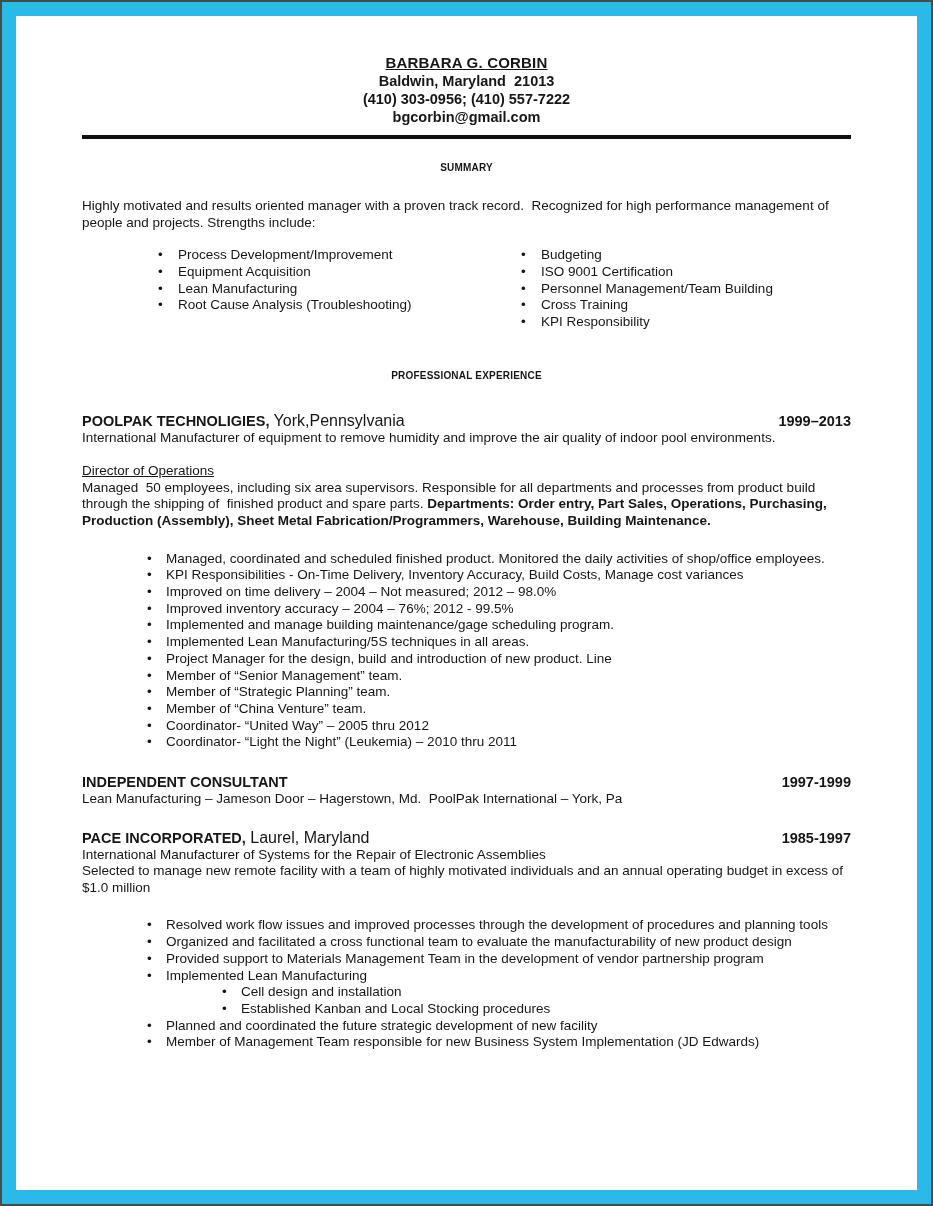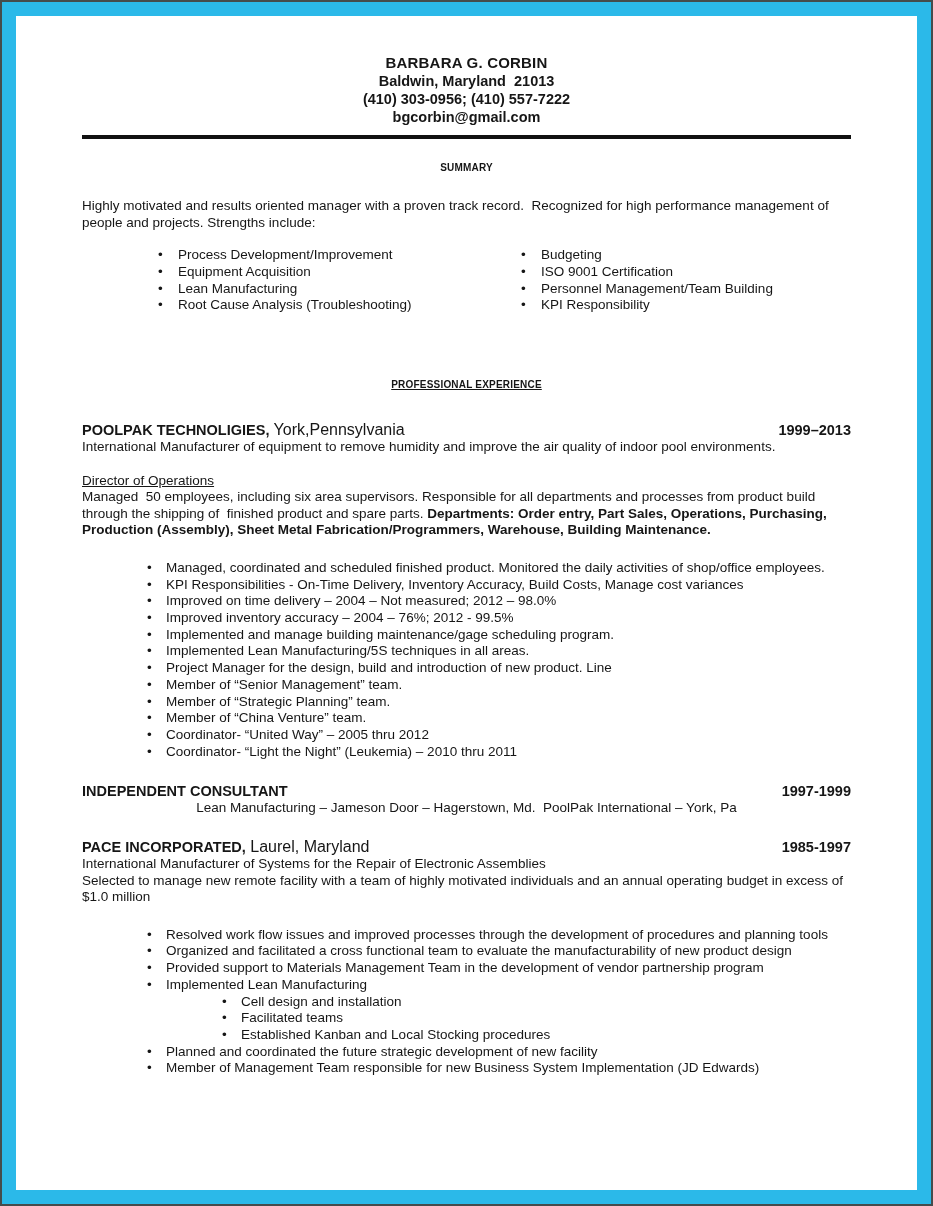--- a/index.html
+++ b/index.html
@@ -25,37 +25,37 @@
     width: 100%;
     height: 100%;
     background: #ffffff;
     padding: 38px 66px 20px 66px;
     overflow: hidden;
   }
   .keep-space { white-space: pre-wrap; }
 
   
   .hdr { text-align: center; font-weight: bold; font-size: 14.5px; line-height: 18px; }
-  .hdr .name { font-size: 15px; letter-spacing: .2px; }
+  .hdr .name { font-size: 15px; letter-spacing: .2px; text-decoration: underline; }
   .rule {
     border: none;
     height: 4px;
     background: #111;
     margin-top: 9px;
   }
 
   
   .sec-heading {
     text-align: center;
     font-weight: bold;
     font-size: 10px;
     letter-spacing: .2px;
   }
   .summary-heading { margin-top: 23px; }
-  .exp-heading { margin-top: 65px; text-decoration: underline; }
+  .exp-heading { margin-top: 39px; }
 
   
   .body-text { font-size: 13.5px; line-height: 16.6px; }
   .intro { margin-top: 25px; }
 
   
   .two-col {
     margin-top: 16px;
     display: grid;
     grid-template-columns: 363px 1fr;
@@ -79,21 +79,21 @@
   .job-head {
     display: flex;
     justify-content: space-between;
     align-items: baseline;
     font-weight: bold;
     font-size: 14.5px;
     line-height: 17px;
   }
   .job-head .loc { font-weight: normal; font-size: 16px; }
   .job1 { margin-top: 31px; }
-  .job2 { margin-top: 23px; text-align: center; }
+  .job2 { margin-top: 23px; }
   .job3 { margin-top: 21px; }
   .role-line { margin-top: 17px; }
   .role-underline { text-decoration: underline; }
   .bold { font-weight: bold; }
 
   .job-bullets { margin-top: 21px; padding-left: 61px; }
   .job-bullets li { padding-left: 23px; }
   .job-bullets li::before { left: 4px; }
   .sub-bullets { padding-left: 52px; }
   .sub-bullets li { padding-left: 23px; }
@@ -121,20 +121,21 @@
         <ul>
           <li>Process Development/Improvement</li>
           <li>Equipment Acquisition</li>
           <li>Lean Manufacturing</li>
           <li>Root Cause Analysis (Troubleshooting)</li>
         </ul>
         <ul>
           <li>Budgeting</li>
           <li>ISO 9001 Certification</li>
           <li>Personnel Management/Team Building</li>
+          <li>Cross Training</li>
           <li>KPI Responsibility</li>
         </ul>
       </div>
 
       <div class="sec-heading exp-heading">PROFESSIONAL EXPERIENCE</div>
 
       <div class="job1">
         <div class="job-head">
           <span><span class="keep-space">POOLPAK TECHNOLIGIES,</span><span class="loc keep-space"> York,Pennsylvania</span></span>
           <span>1999–2013</span>
@@ -176,21 +177,20 @@
         <div class="body-text">International Manufacturer of Systems for the Repair of Electronic Assemblies</div>
         <p class="body-text">Selected to manage new remote facility with a team of highly motivated individuals and an annual operating budget in excess of $1.0 million</p>
         <ul class="job-bullets">
           <li>Resolved  work flow issues and improved processes  through the development of procedures and planning tools</li>
           <li>Organized and facilitated a cross functional team to evaluate the manufacturability of new product design</li>
           <li>Provided support to Materials Management Team in the development of vendor partnership program</li>
           <li>
             <span>Implemented Lean Manufacturing</span>
             <ul class="sub-bullets">
               <li>Cell design and installation</li>
-              <li>Facilitated teams</li>
               <li>Established Kanban and Local Stocking procedures</li>
             </ul>
           </li>
           <li>Planned and coordinated the future strategic development of new facility</li>
           <li>Member of Management Team responsible for new Business System Implementation (JD Edwards)</li>
         </ul>
       </div>
 
     </div>
   </div>

